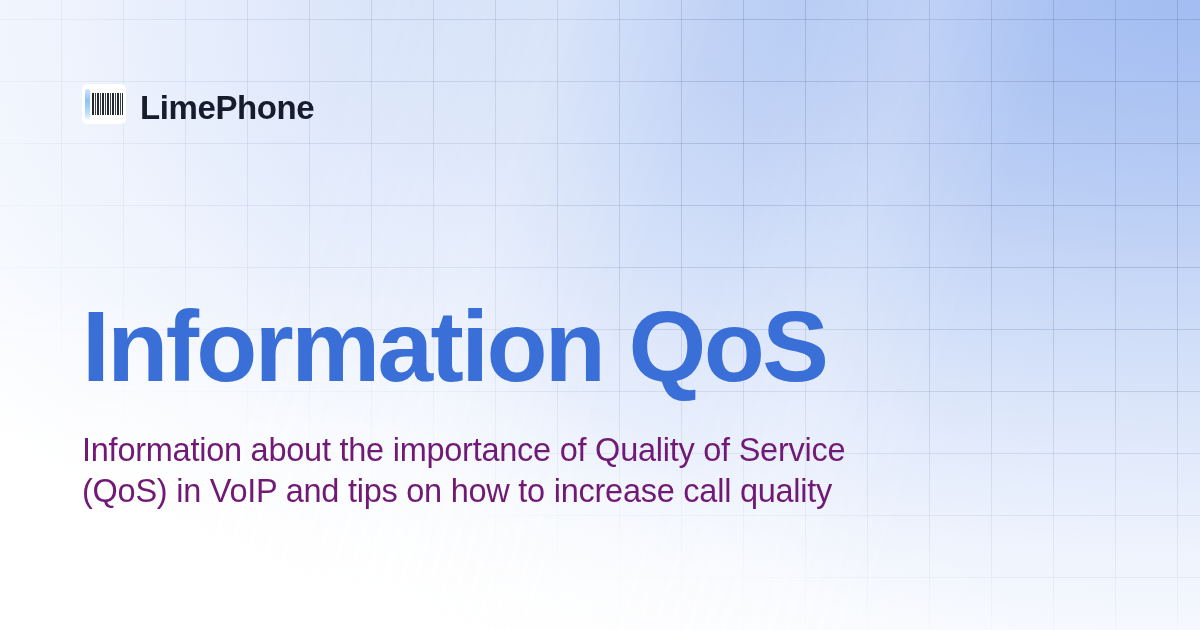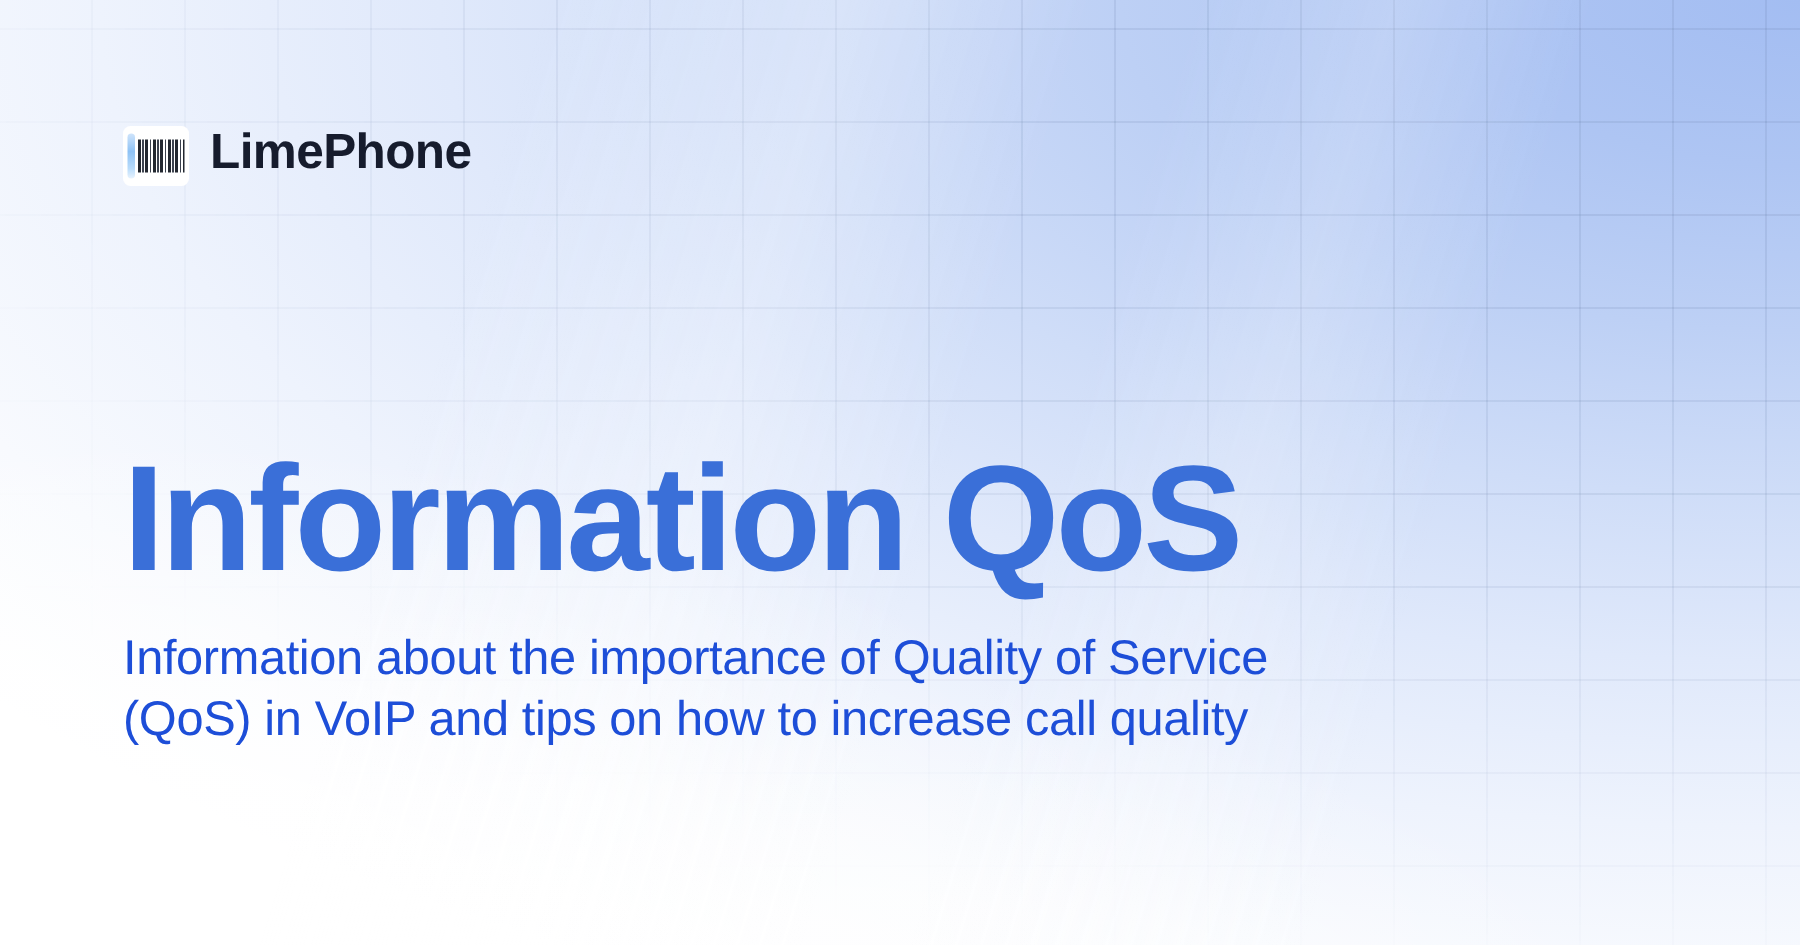--- a/index.html
+++ b/index.html
@@ -103,21 +103,21 @@
     position: absolute;
     inset: 0;
   }
 
   
   .brand {
     position: absolute;
     left: 82px;
     top: 84px;
     display: flex;
-    align-items: flex-start;
+    align-items: flex-end;
     gap: 14px;
   }
   .brand-mark {
     position: relative;
     width: 44px;
     height: 40px;
     border-radius: 5px;
     background: #ffffff;
     overflow: hidden;
     flex: none;
@@ -164,28 +164,28 @@
     font-size: 100px;
     font-weight: bold;
     letter-spacing: -2.6px;
     line-height: 1.0;
     color: #3a6fd8;
     white-space: nowrap;
   }
   .deck {
     position: absolute;
     left: 82px;
-    top: 418px;
+    top: 430px;
     width: 770px;
     margin: 0;
     font-size: 32.5px;
     font-weight: normal;
     line-height: 41px;
     letter-spacing: -0.25px;
-    color: #1d4ed8;
+    color: #701a75;
   }
 </style>
 </head>
 <body>
 
 <div class="og-card">
 
   <div class="bg-base"></div>
   <div class="bg-wash"></div>
   <div class="bg-grid"></div>

